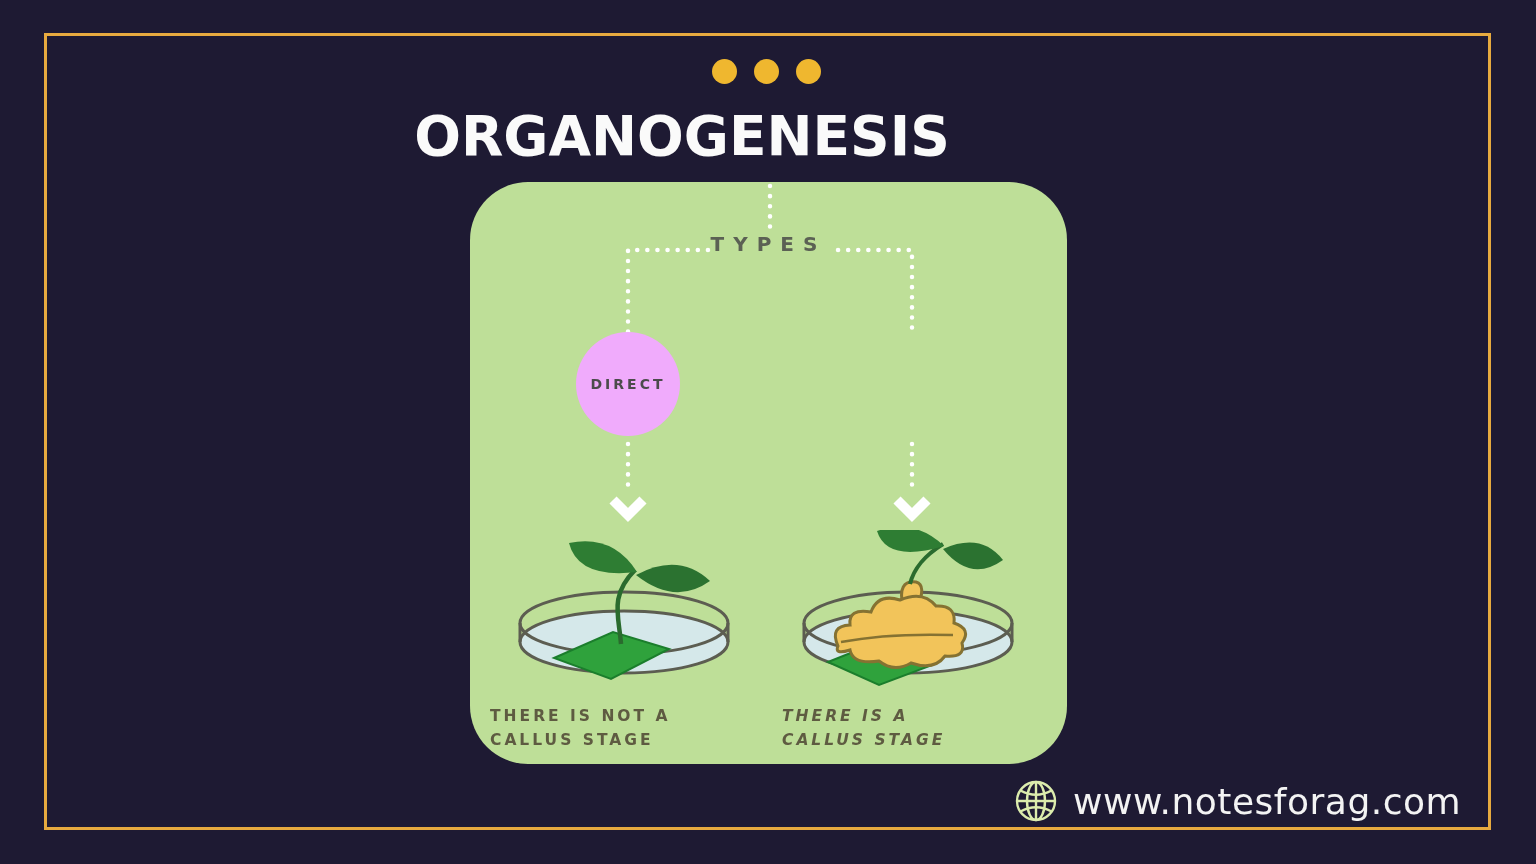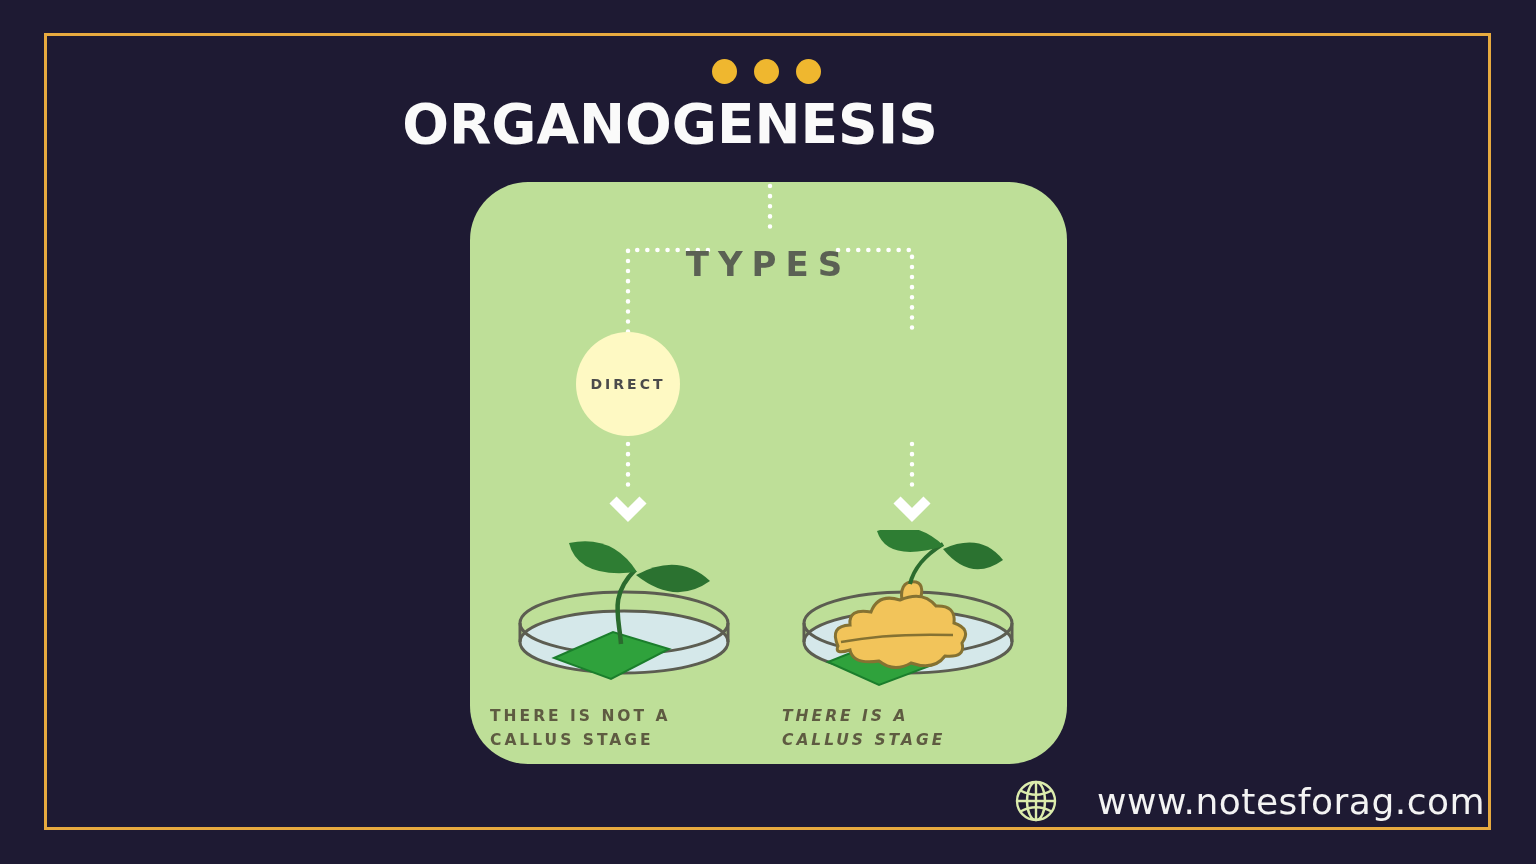--- a/index.html
+++ b/index.html
@@ -13,34 +13,34 @@
   .frame{
     position:absolute;left:44px;top:33px;width:1447px;height:797px;
     border:3px solid #e7aa3f;box-sizing:border-box;
     pointer-events:none;
   }
   .dots{position:absolute;left:712px;top:59px;display:flex;gap:17px;}
   .dot{width:25px;height:25px;border-radius:50%;background:#efb72f;}
   .title{
     position:absolute;left:0;top:92px;width:1340px;text-align:center;
     font-size:55px;font-weight:800;letter-spacing:0px;color:#fafafa;
-    margin:0;
+    margin:12px;
   }
   .panel{
     position:absolute;left:470px;top:182px;width:597px;height:582px;
     background:#bedf98;border-radius:58px;
   }
   .connector-svg{position:absolute;left:0;top:0;}
   .types{
     position:absolute;left:0;top:50px;width:100%;text-align:center;
-    font-size:34px;font-weight:700;color:#5b6154;letter-spacing:9px;margin-top:12px;
+    font-size:20px;font-weight:700;color:#5b6154;letter-spacing:9px;
   }
   .node{
     position:absolute;width:104px;height:104px;border-radius:50%;
-    background:#fef9c3;display:flex;align-items:center;justify-content:center;
+    background:#f0abfc;display:flex;align-items:center;justify-content:center;
     color:#4b4b4b;font-size:14px;font-weight:700;letter-spacing:3px;
   }
   .node.direct{left:106px;top:150px;}
   .node.indirect{left:390px;top:150px;}
   .dish{position:absolute;width:250px;height:175px;}
   .dish.direct{left:29px;top:348px;}
   .dish.indirect{left:313px;top:348px;}
   .caption{
     position:absolute;top:522px;width:280px;
     font-size:15.5px;font-weight:700;color:#5e5b41;letter-spacing:3px;
@@ -48,21 +48,20 @@
   }
   .caption.direct{left:20px;}
   .caption.indirect{left:312px;font-style:italic;}
   .footer{
     position:absolute;left:1014px;top:779px;
     display:flex;align-items:center;gap:15px;
   }
   .footer .site{
     color:#f3f3f3;font-size:36px;font-weight:400;letter-spacing:0.5px;
     font-family:"DejaVu Sans","Liberation Sans",sans-serif;
-    margin-left:24px;
   }
 </style>
 </head>
 <body>
 
 <div class="stage">
 
   <div class="frame"></div>
 
   <div class="dots">

